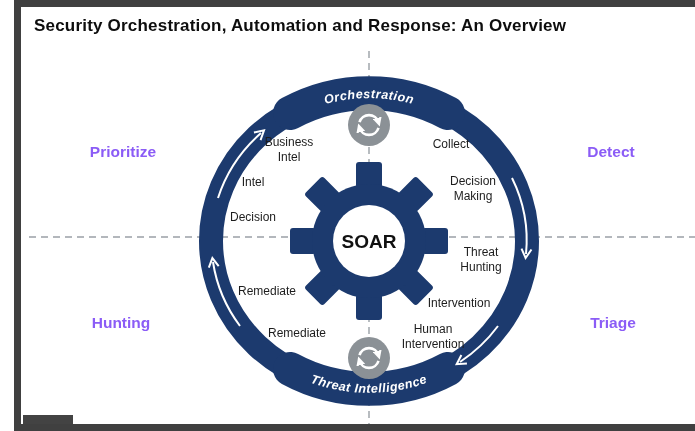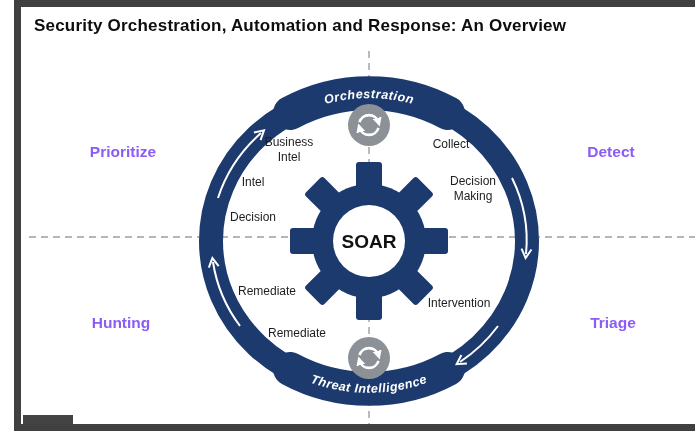--- a/index.html
+++ b/index.html
@@ -94,18 +94,22 @@
   <div class="quad" style="left:100px;top:316px">Hunting</div>
   <div class="quad" style="left:592px;top:316px">Triage</div>
 
   <div class="lbl" style="left:268px;top:143px">Business
 Intel</div>
   <div class="lbl" style="left:430px;top:138px">Collect</div>
   <div class="lbl" style="left:232px;top:176px">Intel</div>
   <div class="lbl" style="left:452px;top:182px">Decision
 Making</div>
   <div class="lbl" style="left:232px;top:211px">Decision</div>
+  <div class="lbl" style="left:460px;top:253px">Threat
+Hunting</div>
   <div class="lbl" style="left:246px;top:285px">Remediate</div>
   <div class="lbl" style="left:438px;top:297px">Intervention</div>
   <div class="lbl" style="left:276px;top:327px">Remediate</div>
+  <div class="lbl" style="left:412px;top:330px">Human
+Intervention</div>
 
   <div class="logo-stub"></div>
 </div>
 
 </body></html>

